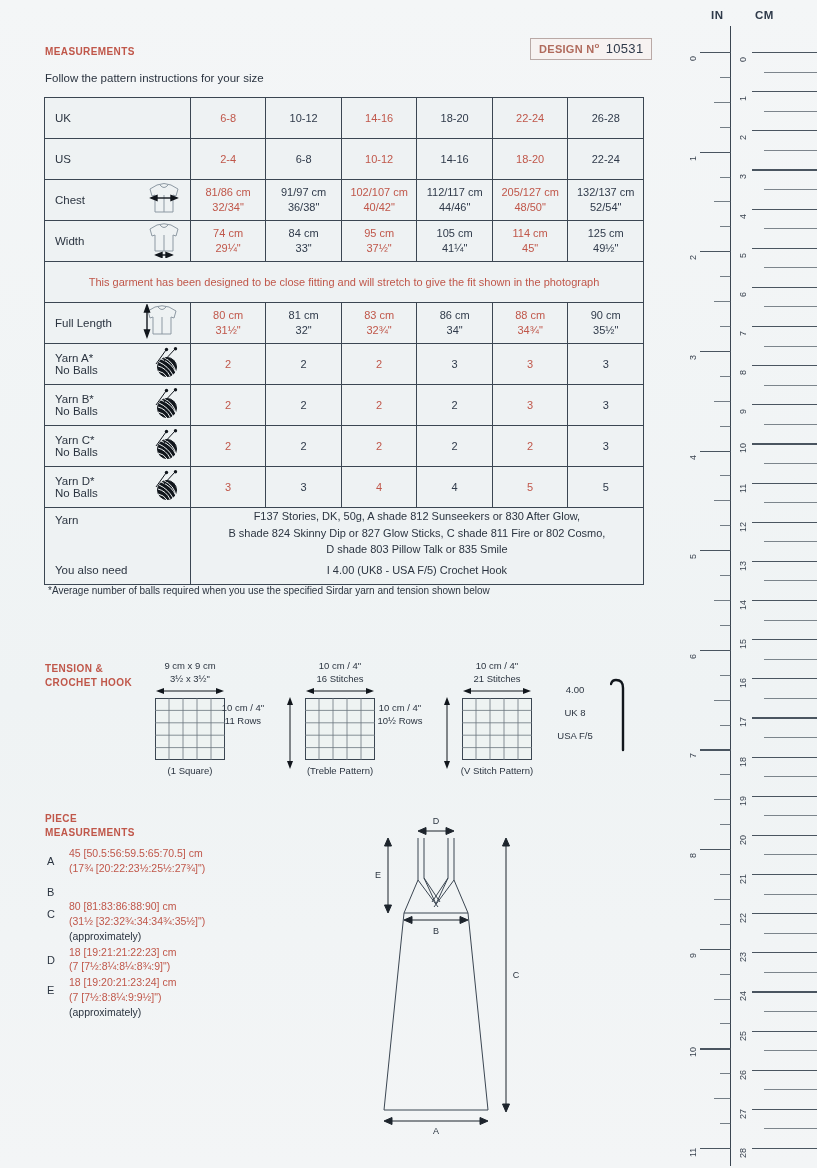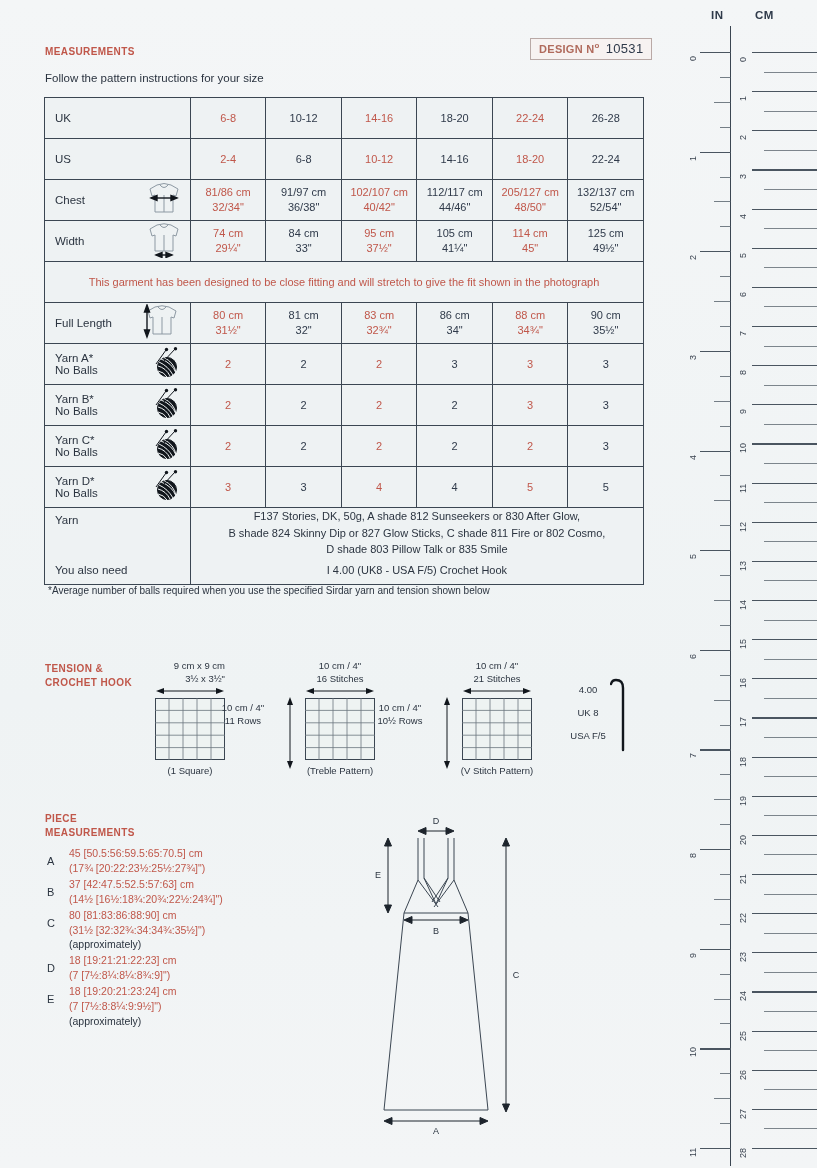--- a/index.html
+++ b/index.html
@@ -301,21 +301,21 @@
 
   <div id="meas-footnote">*Average number of balls required when you use the specified Sirdar yarn and tension shown below</div>
 
   <div id="tension-heading" class="hdg">
     <div>TENSION &amp;</div>
     <div>CROCHET HOOK</div>
   </div>
 
   <div class="tension-area" id="tension-area">
       <div style="position: absolute; left: 105px; top: 0px; width: 110px;">
-        <div class="dimtxt" style="width:70px; margin-left:6px;text-align:right;">
+        <div class="dimtxt" style="width:70px; margin-left:6px;">
           <div>9 cm x 9 cm</div>
           <div>3½ x 3½"</div>
         </div>
         <svg width="70" height="10" style="display:block;margin-left:6px">
                <line x1="6" y1="5" x2="64" y2="5" stroke="#11161c" stroke-width="1"></line>
                <polygon points="1,5 9,2 9,8" fill="#11161c"></polygon>
           <polygon points="69,5 61,2 61,8" fill="#11161c"></polygon>
         </svg>
         <div style="margin-left:6px; margin-top:2px;">
           <svg width="70" height="62" style="display:block">
@@ -394,21 +394,21 @@
       <div style="position: absolute; left: 320px; top: 42px; width: 72px;">
         <div class="dimtxt">10 cm / 4"</div>
         <div class="dimtxt">10½ Rows</div>
       </div>
       <div style="position: absolute; left: 398px; top: 36px;"><svg width="10" height="74">
         <line x1="5" y1="6" x2="5" y2="68" stroke="#11161c" stroke-width="1"></line>
         <polygon points="5,1 2,9 8,9" fill="#11161c"></polygon>
           <polygon points="5,73 2,65 8,65" fill="#11161c"></polygon>
         </svg></div>
       <div style="position: absolute; left: 500px; top: 14px; width: 110px;">
-        <div style="position:absolute; left:13px; top:10px; width:62px; text-align:center;">
+        <div style="position:absolute; left:0; top:10px; width:62px; text-align:center;">
           <div class="dimtxt">4.00</div>
           <div class="dimtxt" style="margin-top:10px">UK 8</div>
           <div class="dimtxt" style="margin-top:10px">USA F/5</div>
         </div>
         <svg width="22" height="76" style="position:absolute; left:66px; top:2px;">
        <path d="M13 74 L13 12 q0 -8 -7 -8 q-4 0 -5 4" fill="none" stroke="#11161c" stroke-width="2.4" stroke-linecap="round"></path>
      </svg>
       </div>
     </div>
 
@@ -420,24 +420,20 @@
   <div id="piece-list">
       <div class="pm-row">
         <div class="pm-key">A</div>
         <div class="pm-lines">
           <div class="cm">45 [50.5:56:59.5:65:70.5] cm</div>
           <div class="in">(17¾ [20:22:23½:25½:27¾]")</div>
         </div>
       </div>
       <div class="pm-row">
         <div class="pm-key">B</div>
-        <div class="pm-lines">
-          <div class="cm">37 [42:47.5:52.5:57:63] cm</div>
-          <div class="in">(14½ [16½:18¾:20¾:22½:24¾]")</div>
-        </div>
       </div>
       <div class="pm-row">
         <div class="pm-key">C</div>
         <div class="pm-lines">
           <div class="cm">80 [81:83:86:88:90] cm</div>
           <div class="in">(31½ [32:32¾:34:34¾:35½]")</div>
           <div class="approx">(approximately)</div>
         </div>
       </div>
       <div class="pm-row">

